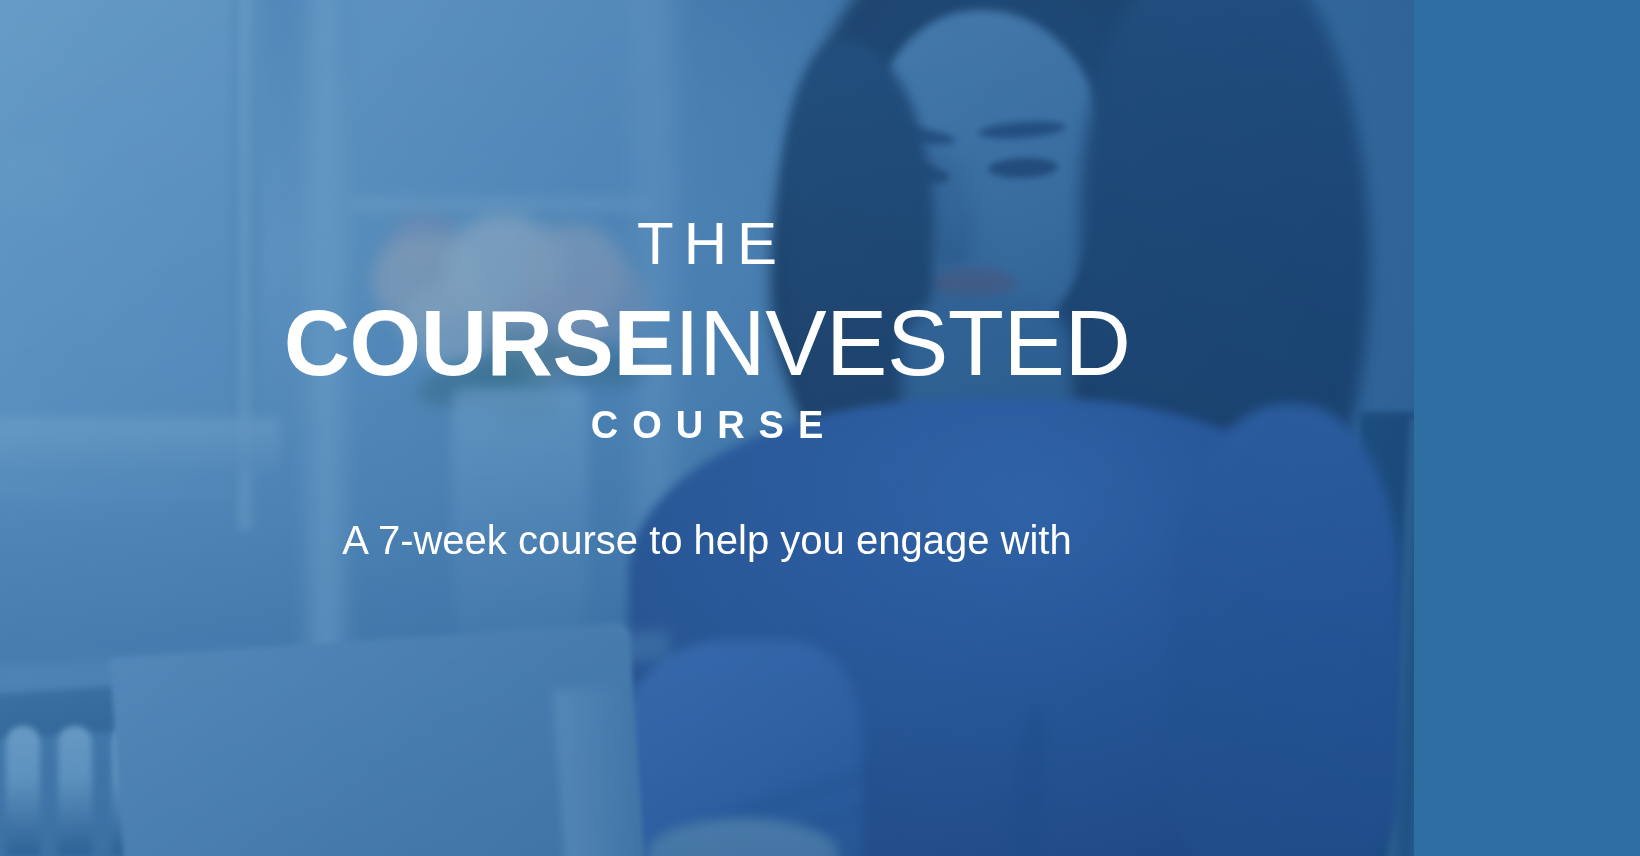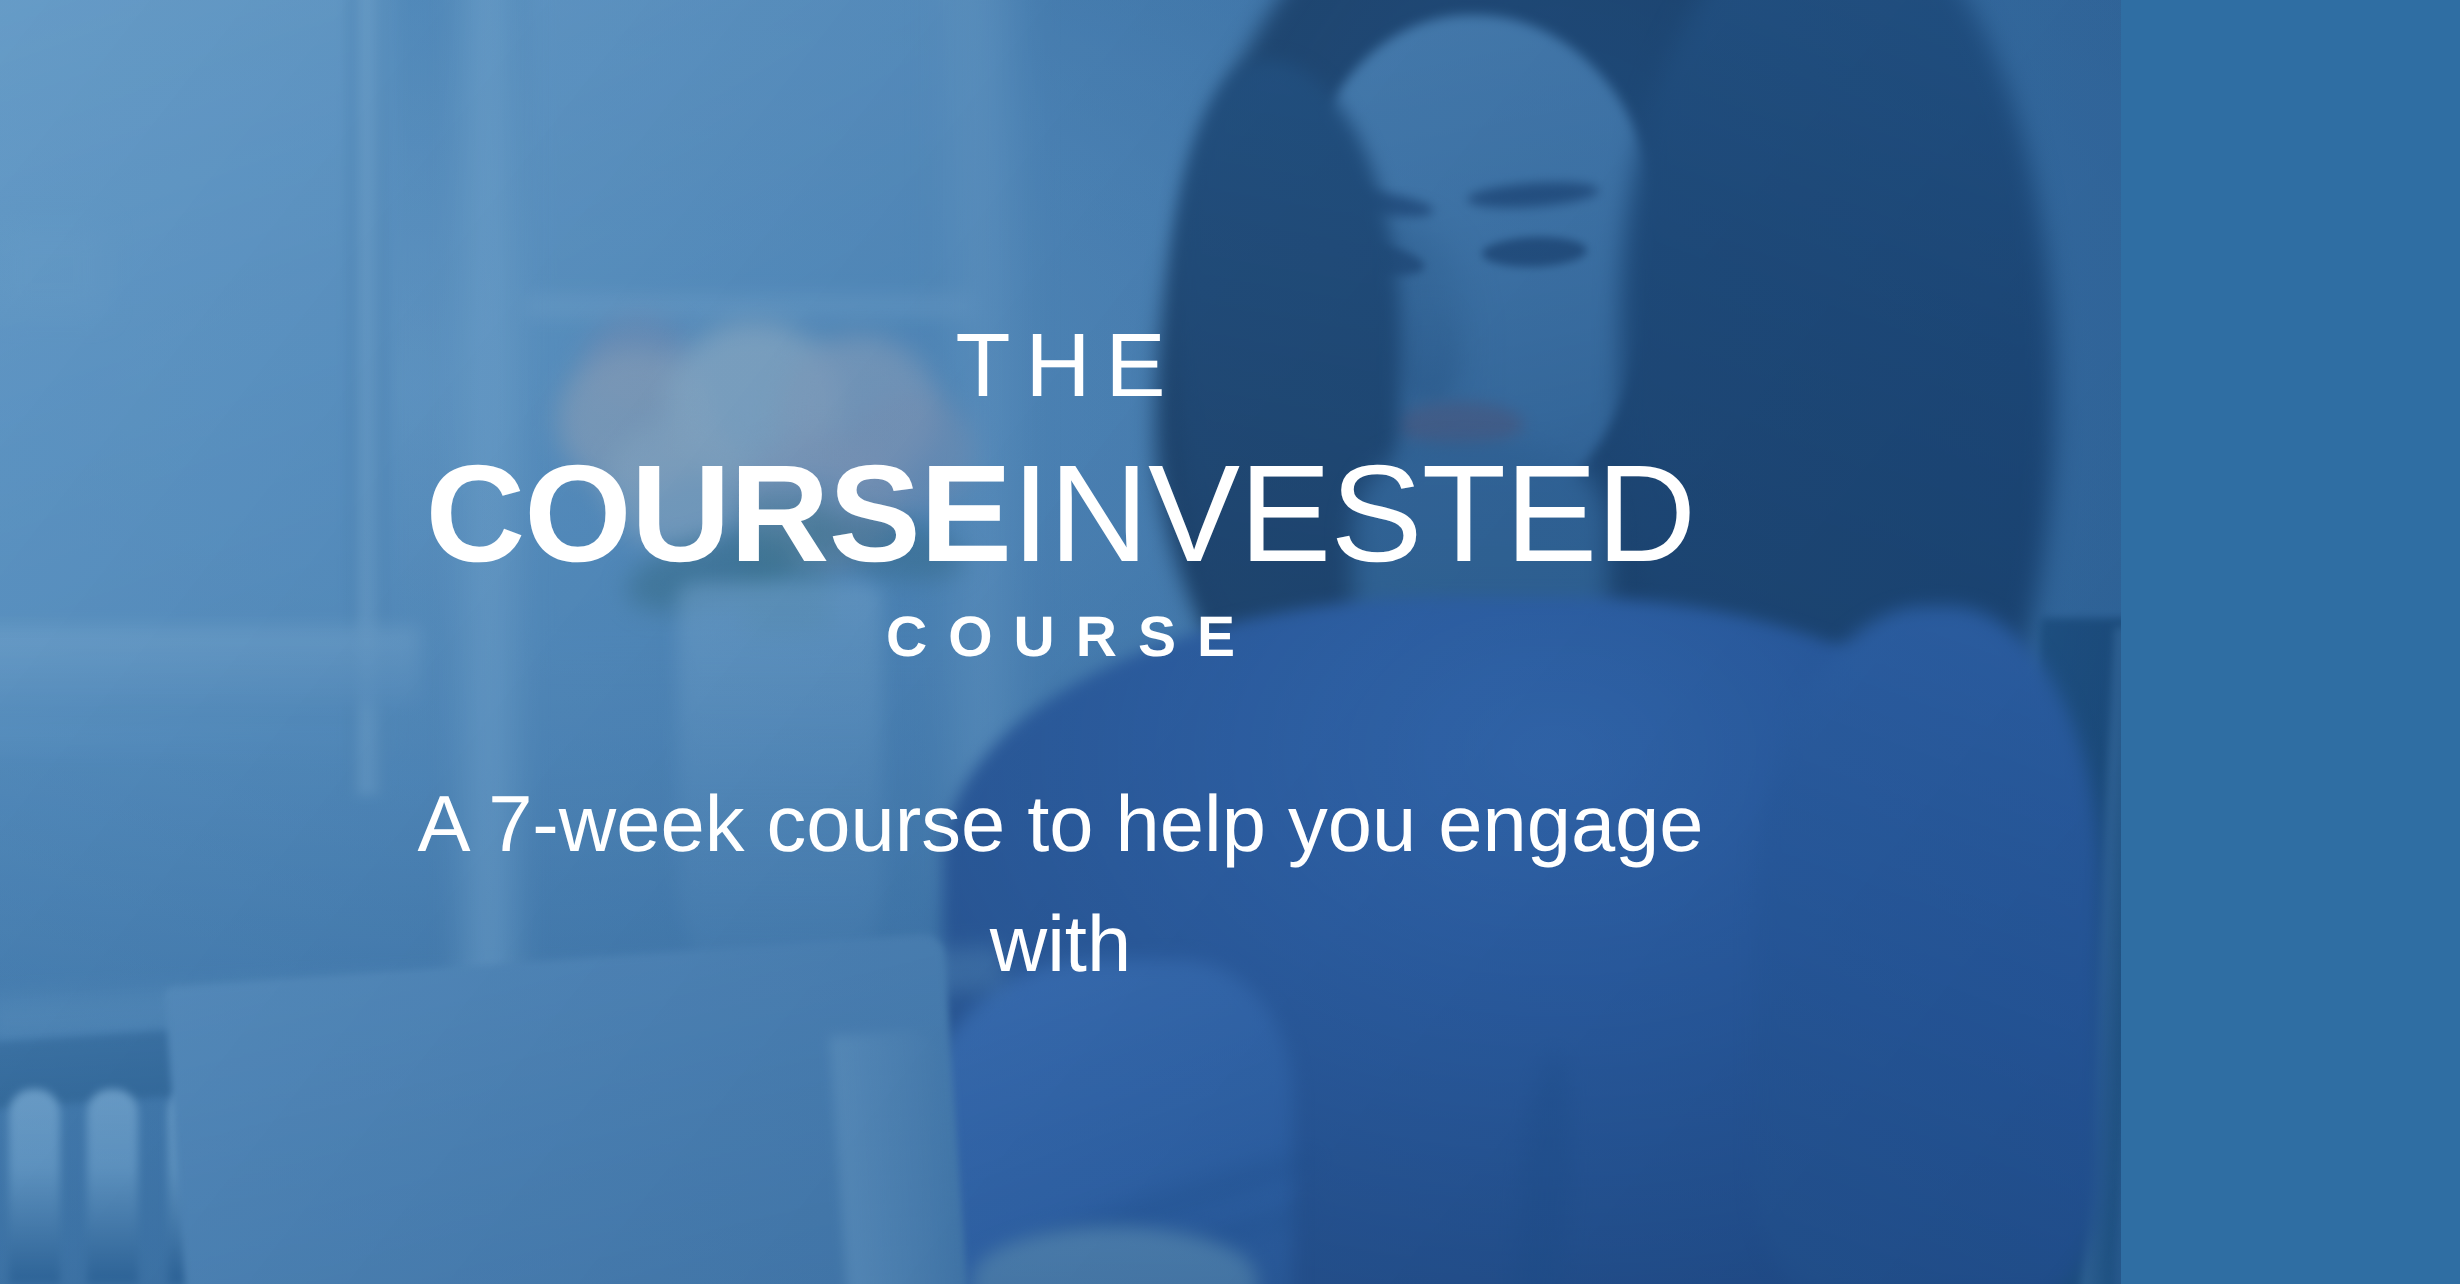--- a/index.html
+++ b/index.html
@@ -401,21 +401,21 @@
   .subword {
     margin-top: 14px;
     font-size: 38px;
     font-weight: 700;
     letter-spacing: 14px;
     text-indent: 14px;
     line-height: 1;
   }
   .tagline {
     margin-top: 66px;
-    font-size: 53px;
+    font-size: 40px;
     font-weight: 400;
     line-height: 1.52;
     max-width: 940px;
   }
   .tagline .t-line { display: block; }
 </style>
 </head>
 <body>
 
 <div id="stage">

